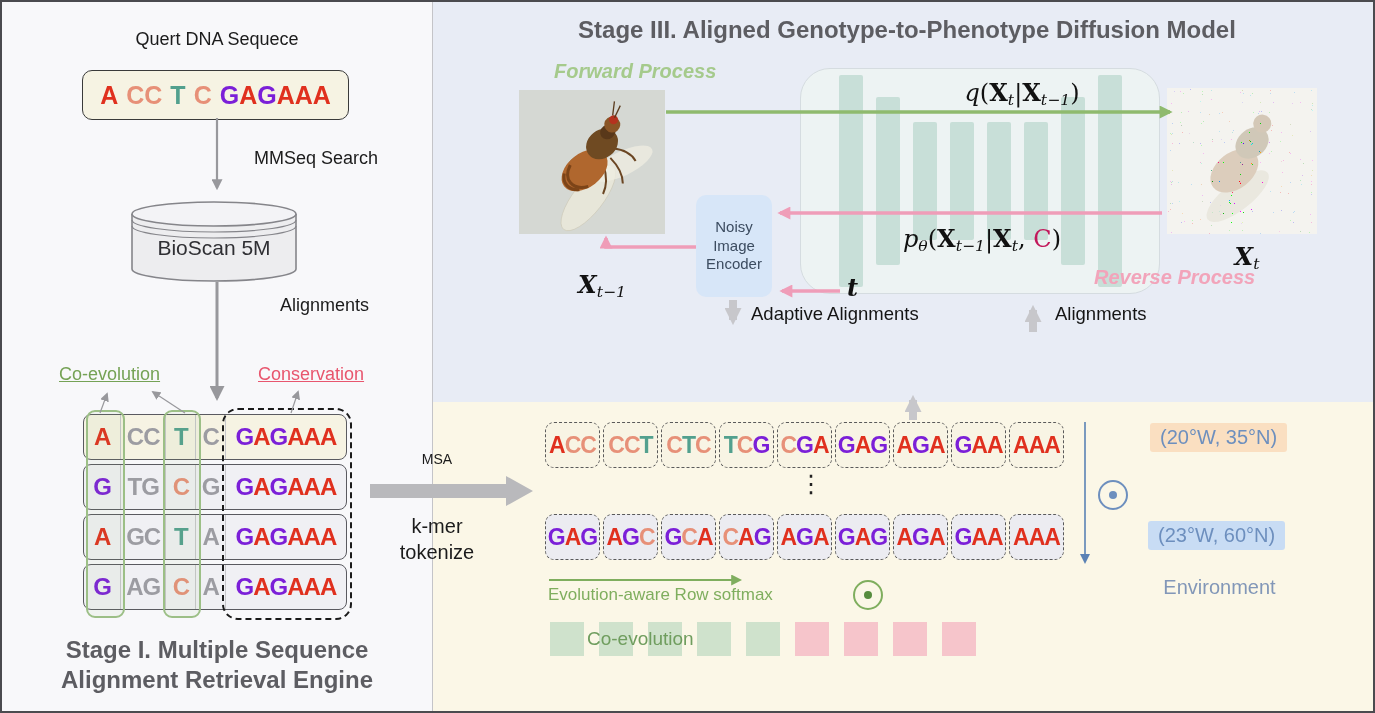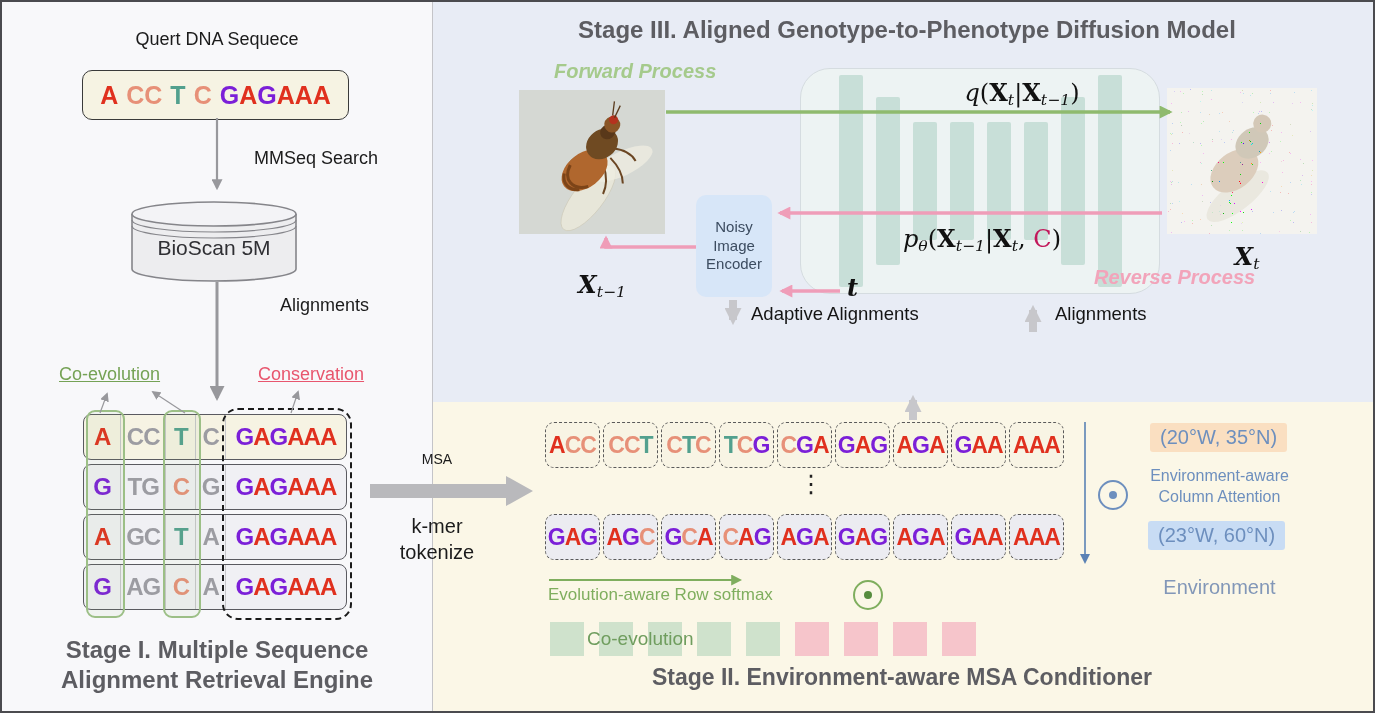--- a/index.html
+++ b/index.html
@@ -372,36 +372,31 @@
         <span style="color: rgb(224, 48, 30);">A</span>
         <span style="color: rgb(224, 48, 30);">A</span>
         <span style="color: rgb(224, 48, 30);">A</span>
       </div>
     </div>
 
   <div class="abs coord" style="left:1148px;top:421px;background:#fadfc1;">(20°W, 35°N)</div>
   <div class="abs odot" style="left:1096px;top:478px;border:2px solid #6d8fbe;">
     <div class="dot" style="background:#6d8fbe;"></div>
   </div>
-  <div class="abs z2 center" style="left:1130px;top:464px;width:175px;font-size:16px;color:#6d8fbe;line-height:1.3;">
-    <div>Environment-aware</div>
-    <div>Column Attention</div>
-  </div>
   <div class="abs coord" style="left:1146px;top:519px;background:#c8dcf4;">(23°W, 60°N)</div>
   <div class="abs z2" style="left:546px;top:583px;font-size:17px;color:#7fae5e;">Evolution-aware Row softmax</div>
 
   <div class="abs z2 center" style="left:1130px;top:574px;width:175px;font-size:20px;color:#8297b8;">Environment</div>
   <div class="abs odot" style="left:851px;top:578px;border:2px solid #7fae5e;">
     <div class="dot" style="background:#568c3e;"></div>
   </div>
 
   <div class="abs z2" id="squares" style="left:548px;top:620px;white-space:nowrap;"><div class="sq green"></div><div class="sq green"></div><div class="sq green"></div><div class="sq green"></div><div class="sq green"></div><div class="sq pink"></div><div class="sq pink"></div><div class="sq pink"></div><div class="sq pink"></div></div>
   <div class="abs z4" style="left:585px;top:626px;font-size:19px;color:#6f9d5e;">Co-evolution</div>
 
-  <div class="abs z2 center title-gray" style="left:560px;top:662px;width:680px;font-size:23px;">Stage II. Environment-aware MSA Conditioner</div>
 
   <svg class="abs z3" style="left:0;top:0;pointer-events:none;" width="1375" height="713" viewBox="0 0 1375 713">
     <defs>
       <marker id="mGray" viewBox="0 0 10 10" refX="8" refY="5" markerWidth="11" markerHeight="11" orient="auto" markerUnits="userSpaceOnUse">
           <path d="M0,0 L10,5 L0,10 Z" fill="#98989c"></path>
         </marker>
       <marker id="mGrayBig" viewBox="0 0 10 10" refX="8" refY="5" markerWidth="17" markerHeight="15" orient="auto" markerUnits="userSpaceOnUse">
           <path d="M0,0 L10,5 L0,10 Z" fill="#98989c"></path>
         </marker>
       <marker id="mThin" viewBox="0 0 10 10" refX="8" refY="5" markerWidth="9" markerHeight="9" orient="auto" markerUnits="userSpaceOnUse">

